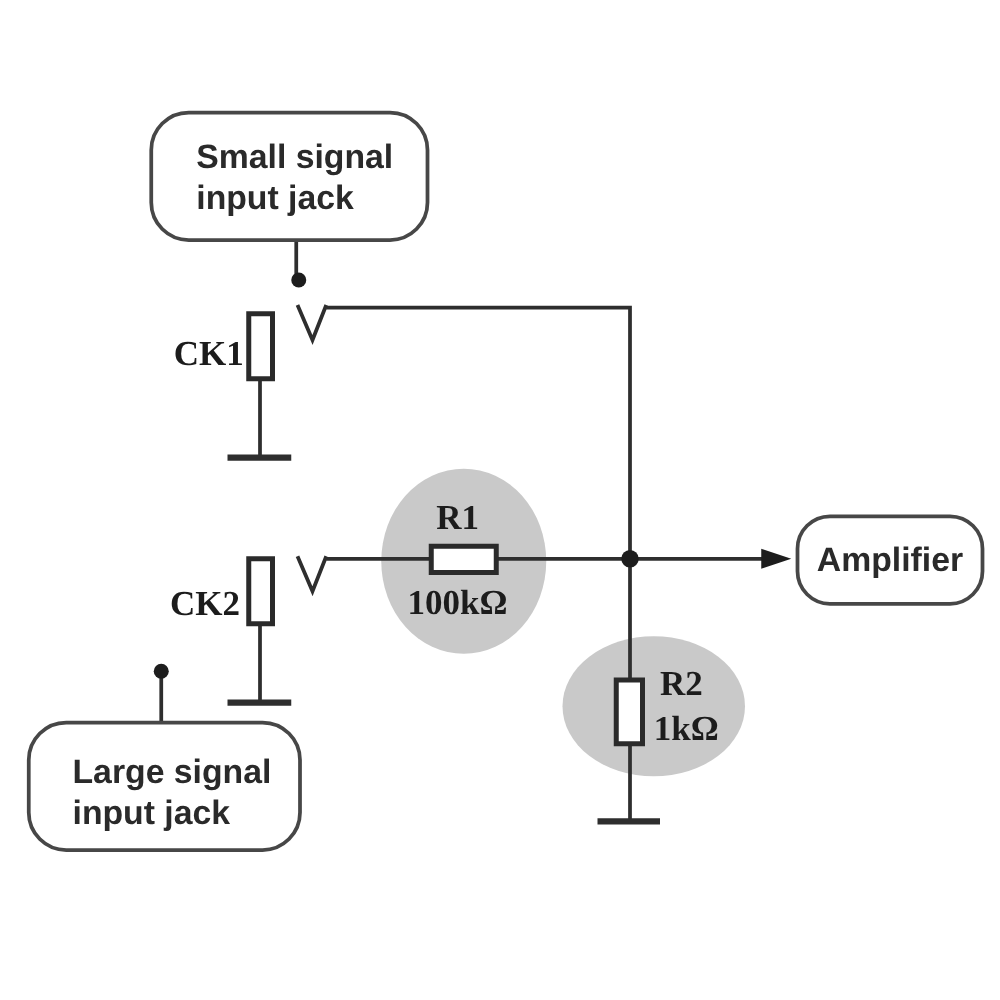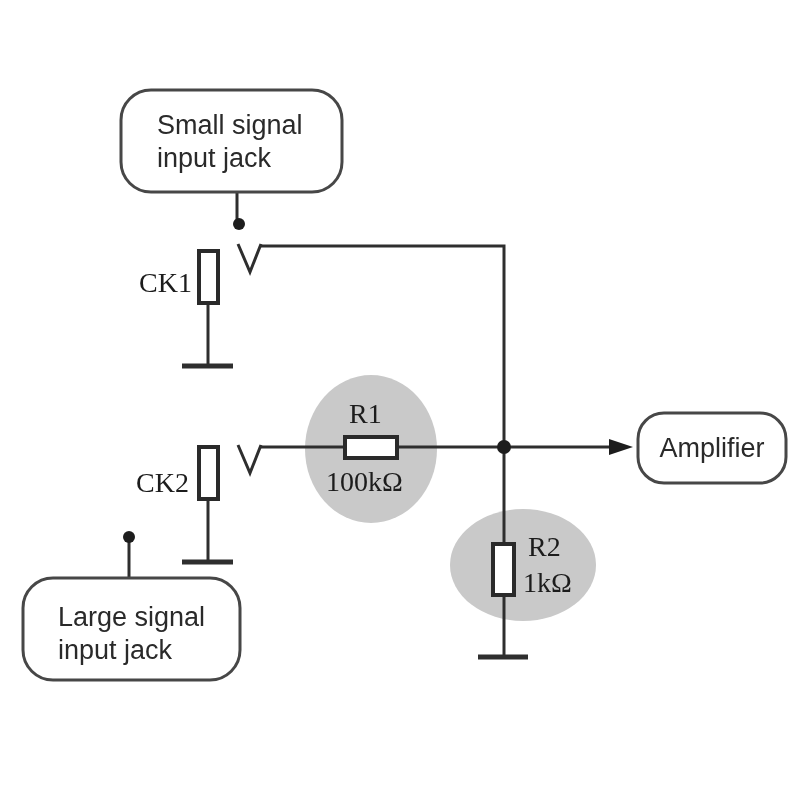--- a/index.html
+++ b/index.html
@@ -1,16 +1,16 @@
 <!DOCTYPE html>
 <html><head>
 <meta charset="utf-8">
 <style>
   html,body{margin:0;padding:0;background:#ffffff;}
-  .stage{position:relative;width:800px;height:800px;background:#ffffff;overflow:hidden;}
+  .stage{position:relative;width:800px;height:800px;background:#ffffff;overflow:hidden;font-weight:bold;}
   svg{display:block;}
   .wires{stroke:#2e2e2e;}
   .comp{fill:#ffffff;stroke:#2a2a2a;stroke-width:4;}
   .box{fill:#ffffff;stroke:#474747;stroke-width:3;}
   .dot{fill:#1d1d1d;stroke:none;}
   .sans{font-family:"Liberation Sans",sans-serif;font-size:27px;fill:#2a2a2a;}
   .serif{font-family:"Liberation Serif",serif;font-size:28px;fill:#1c1c1c;}
   .mid{text-anchor:middle;}
 </style>
 </head>

